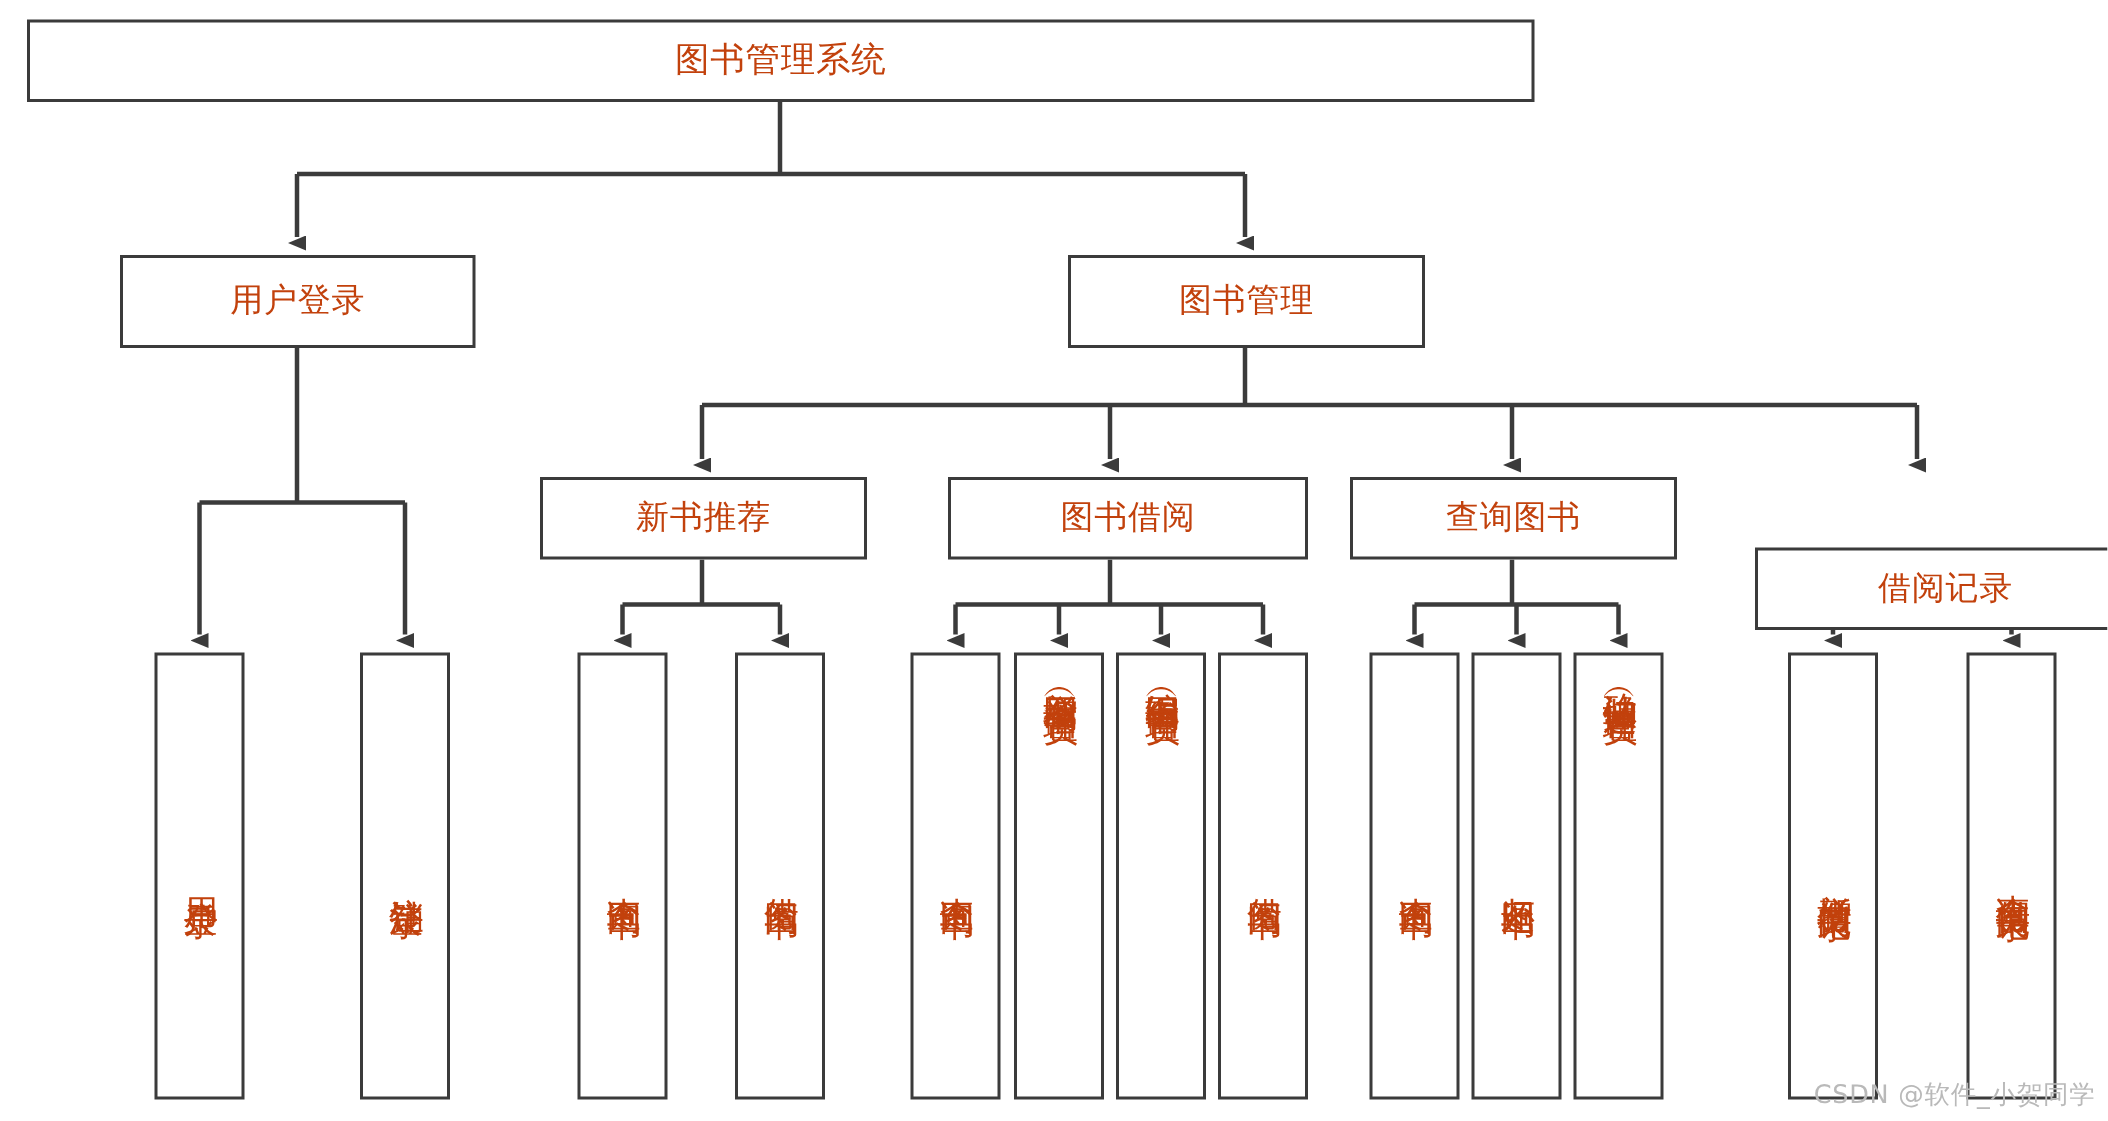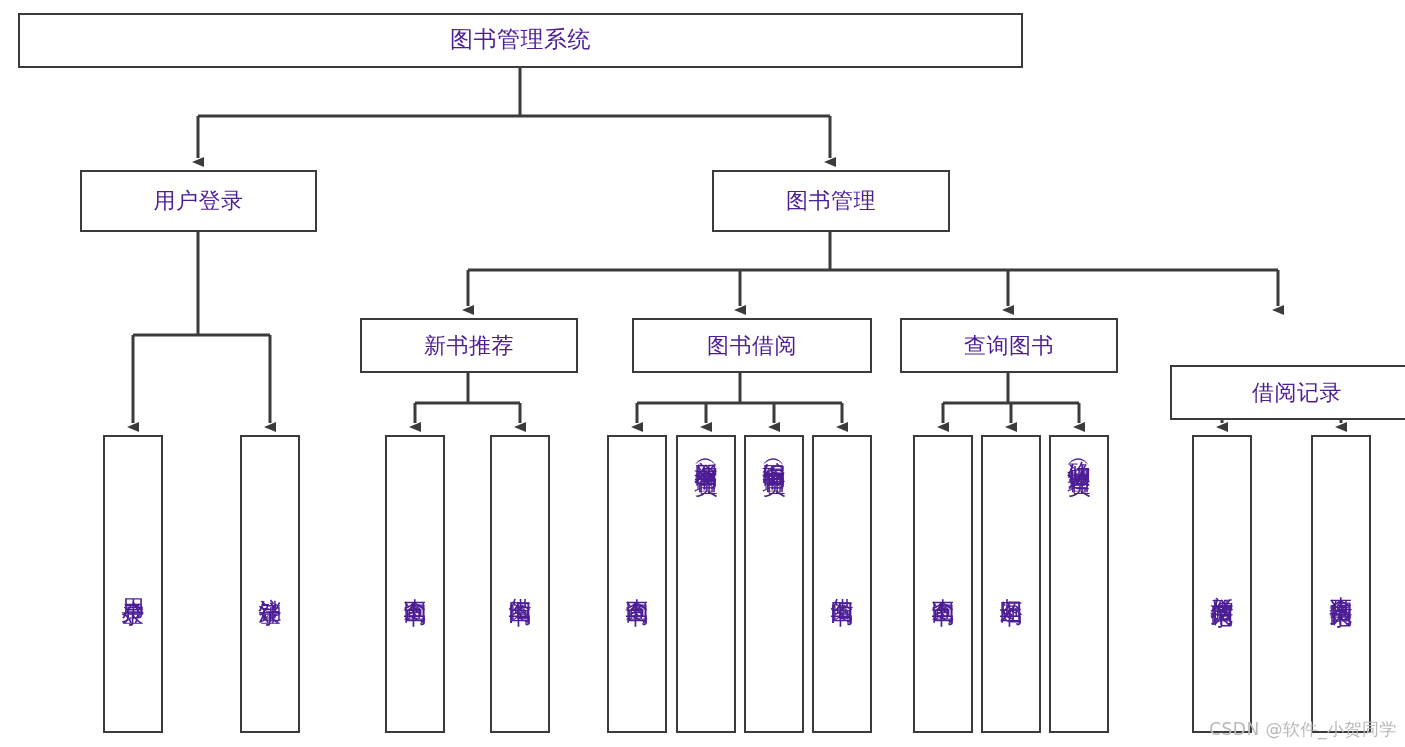--- a/index.html
+++ b/index.html
@@ -27,23 +27,22 @@
     pointer-events: none;
   }
   .node {
     position: absolute;
     box-sizing: border-box;
     border: 2px solid #3b3b3b;
     background: #ffffff;
     display: flex;
     align-items: center;
     justify-content: center;
-    color: #4c1d95;
+    color: #c2410c;
     text-align: right;
-    font-family: Liberation Serif, serif;
   }
   .node .label {
     display: block;
     line-height: 1.05;
     letter-spacing: 0.5px;
   }
   
   .node.h .label {
     writing-mode: horizontal-tb;
     font-size: 22px;

